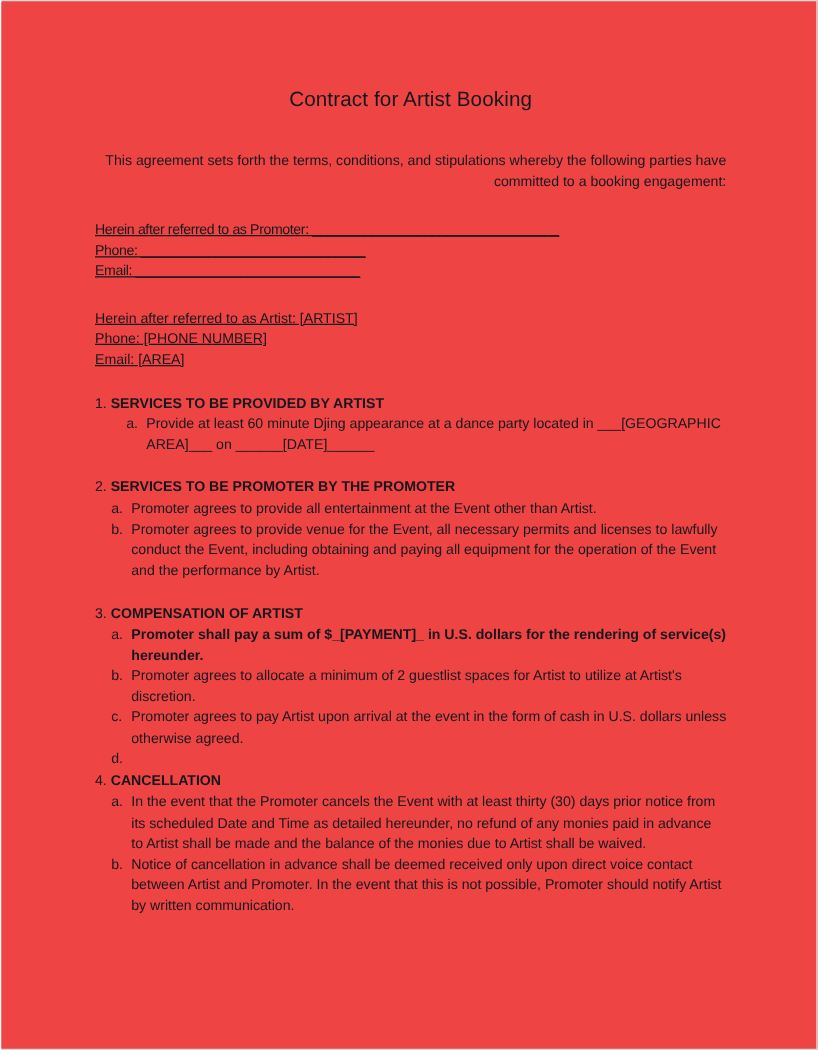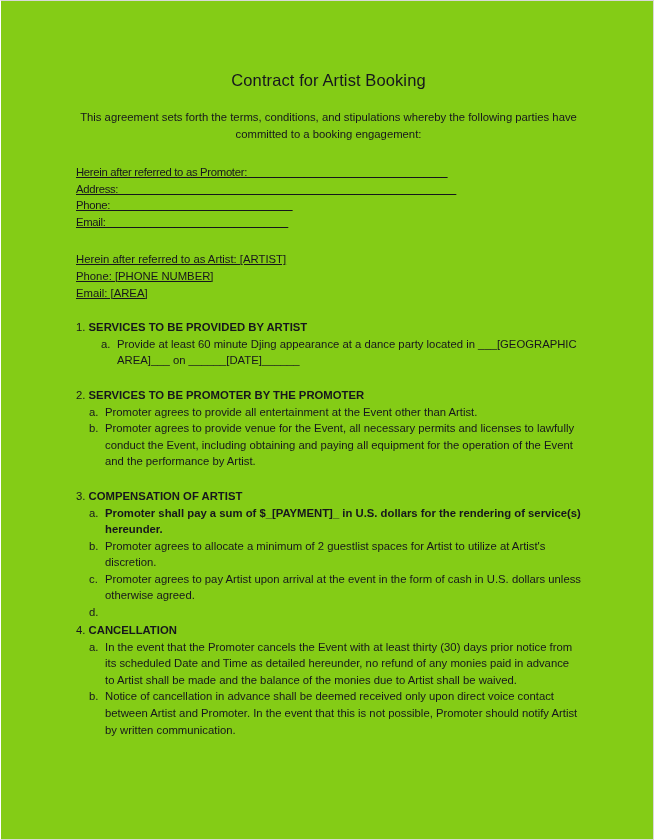--- a/index.html
+++ b/index.html
@@ -5,21 +5,21 @@
 <style>
   html, body {
     margin: 0;
     padding: 0;
     background: #ffffff;
   }
   .page {
     position: relative;
     width: 654px;
     height: 840px;
-    background: #84cc16;
+    background: #ef4444;
     border-top: 1px solid #d8d8d8;
     border-right: 1px solid #d8d8d8;
     border-bottom: 1px solid #d8d8d8;
     border-left: 1px solid #ffffff;
     box-sizing: border-box;
     overflow: hidden;
     font-family: "Liberation Sans", sans-serif;
     color: #16161d;
     -webkit-font-smoothing: antialiased;
   }
@@ -33,24 +33,24 @@
     font-size: 16.5px;
     font-weight: 400;
     text-align: center;
     letter-spacing: 0.1px;
     margin: 0 0 0 0;
     padding: 0;
     line-height: 22px;
     color: #16161d;
   }
   .intro {
-    margin-top: 18px;
+    margin-top: 30px;
     font-size: 11.3px;
     line-height: 17px;
-    text-align: center;
+    text-align: right;
   }
   .party-block {
     margin-top: 21px;
     font-size: 11.3px;
     line-height: 16.6px;
     text-decoration: underline;
   }
   .party-block .row {
     white-space: nowrap;
   }
@@ -105,21 +105,20 @@
 
 <div class="page">
   <div class="doc">
 
     <h1 class="doc-title">Contract for Artist Booking</h1>
 
     <p class="intro">This agreement sets forth the terms, conditions, and stipulations whereby the following parties have committed to a booking engagement:</p>
 
     <div class="party-block">
       <div class="row blank">Herein after referred to as Promoter: _________________________________</div>
-      <div class="row blank">Address: ________________________________________________________</div>
       <div class="row blank">Phone: ______________________________</div>
       <div class="row blank">Email: ______________________________</div>
     </div>
 
     <div class="party-block">
       <div class="row">Herein after referred to as Artist: [ARTIST]</div>
       <div class="row">Phone: [PHONE NUMBER]</div>
       <div class="row">Email: [AREA]</div>
     </div>
 

